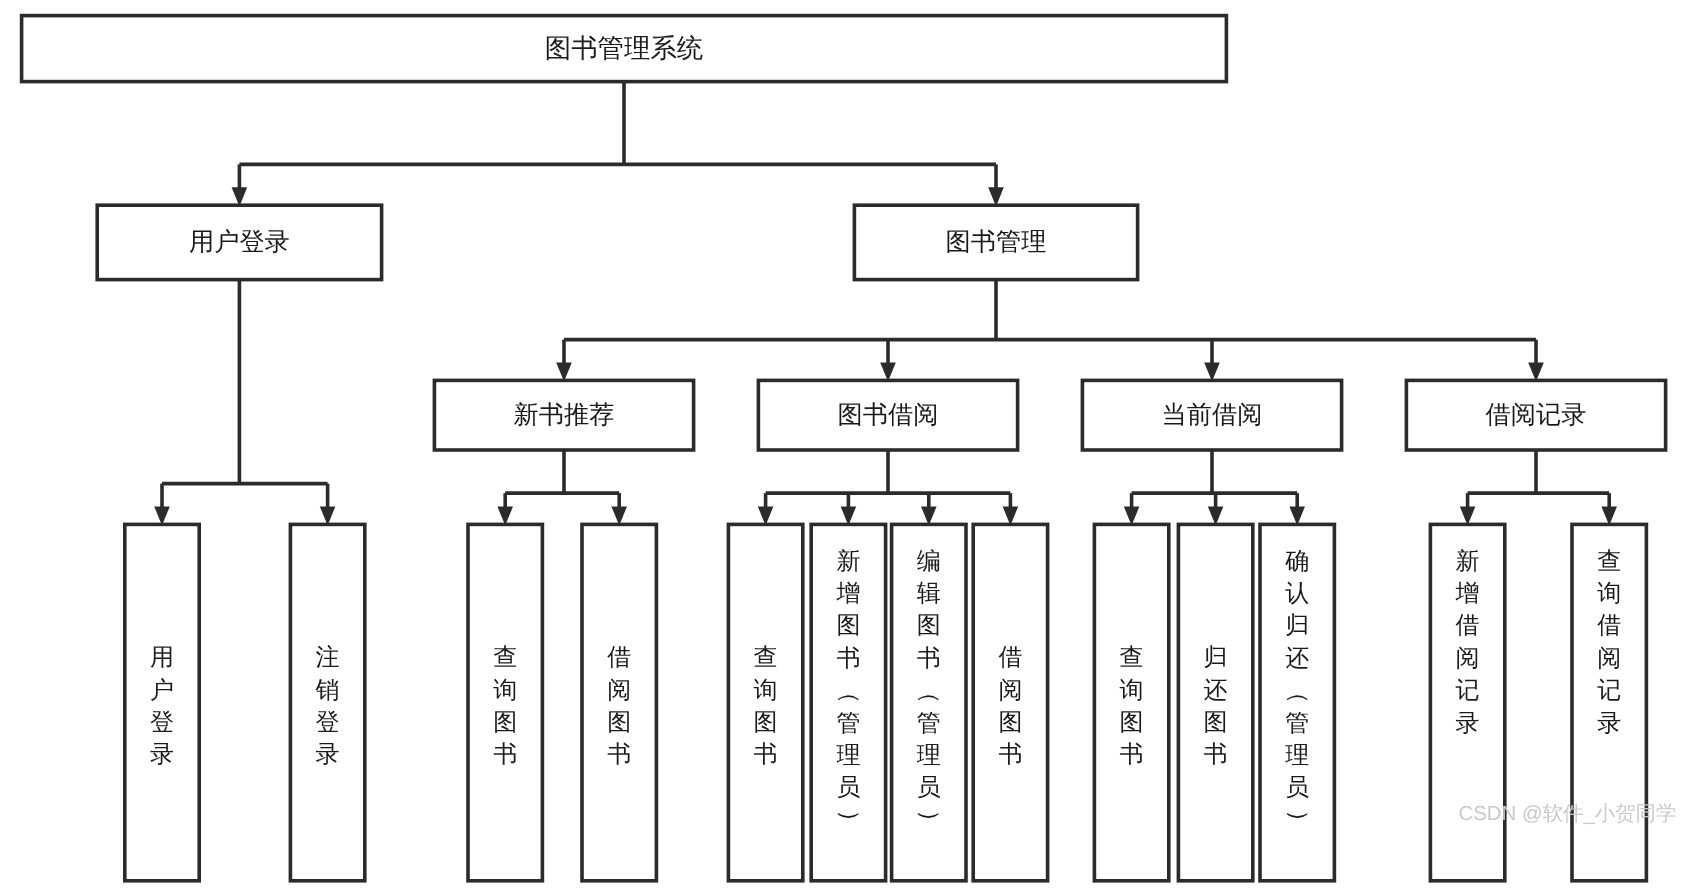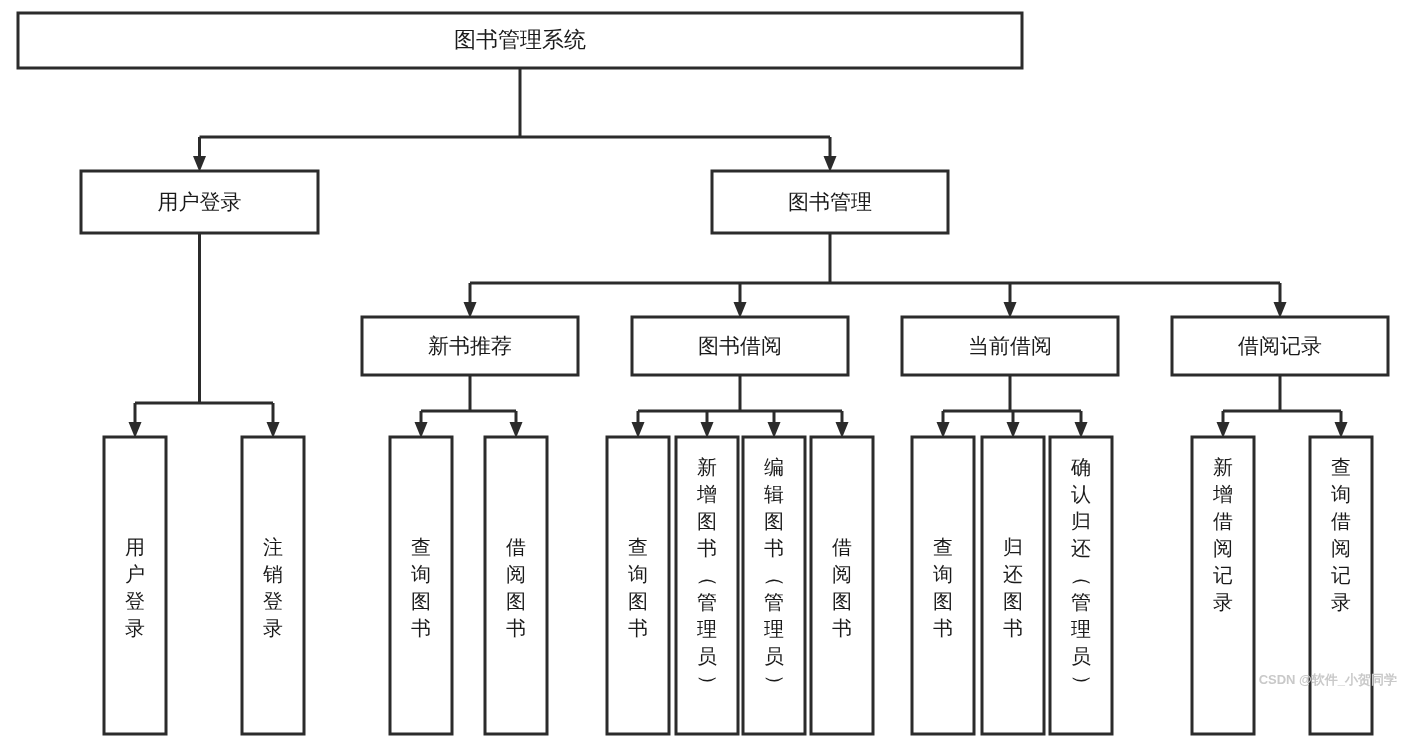--- a/index.html
+++ b/index.html
@@ -55,25 +55,24 @@
   }
   .arrow-head {
     fill: #2b2b2b;
     stroke: none;
   }
   .watermark {
     position: absolute;
     right: 8px;
     bottom: 6px;
     font-family: "Liberation Sans", "DejaVu Sans", sans-serif;
-    font-size: 13px;
+    font-size: 17px;
     color: #c9c9c9;
     white-space: nowrap;
     user-select: none;
-    font-weight: bold;
   }
 </style>
 </head>
 <body>
 
 <div id="diagram-root">
   <svg class="diagram" viewBox="0 0 1405 747" xmlns="http://www.w3.org/2000/svg">
     <g id="edge-layer">
         <path d="M 520 68 L 520 137" class="connector"></path>
         <path d="M 199.5 137 L 830 137" class="connector"></path>

